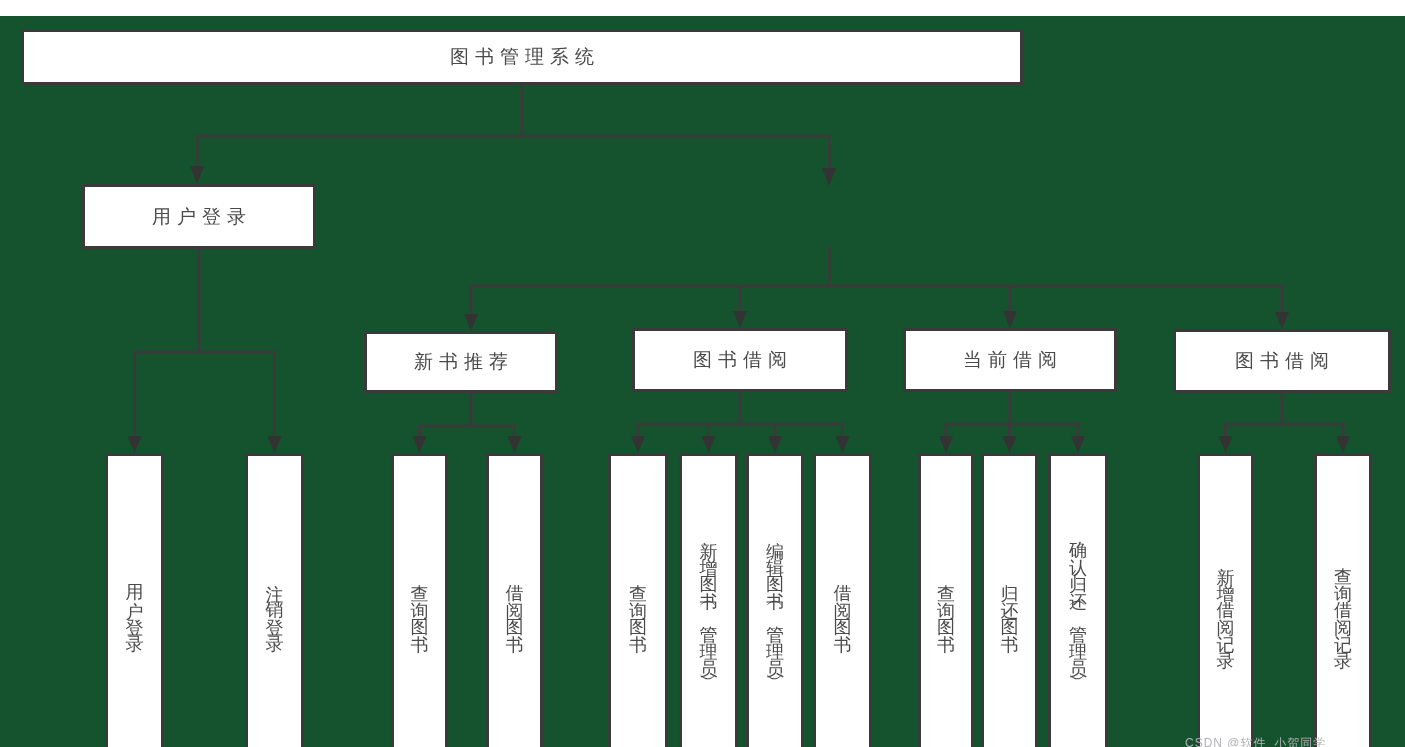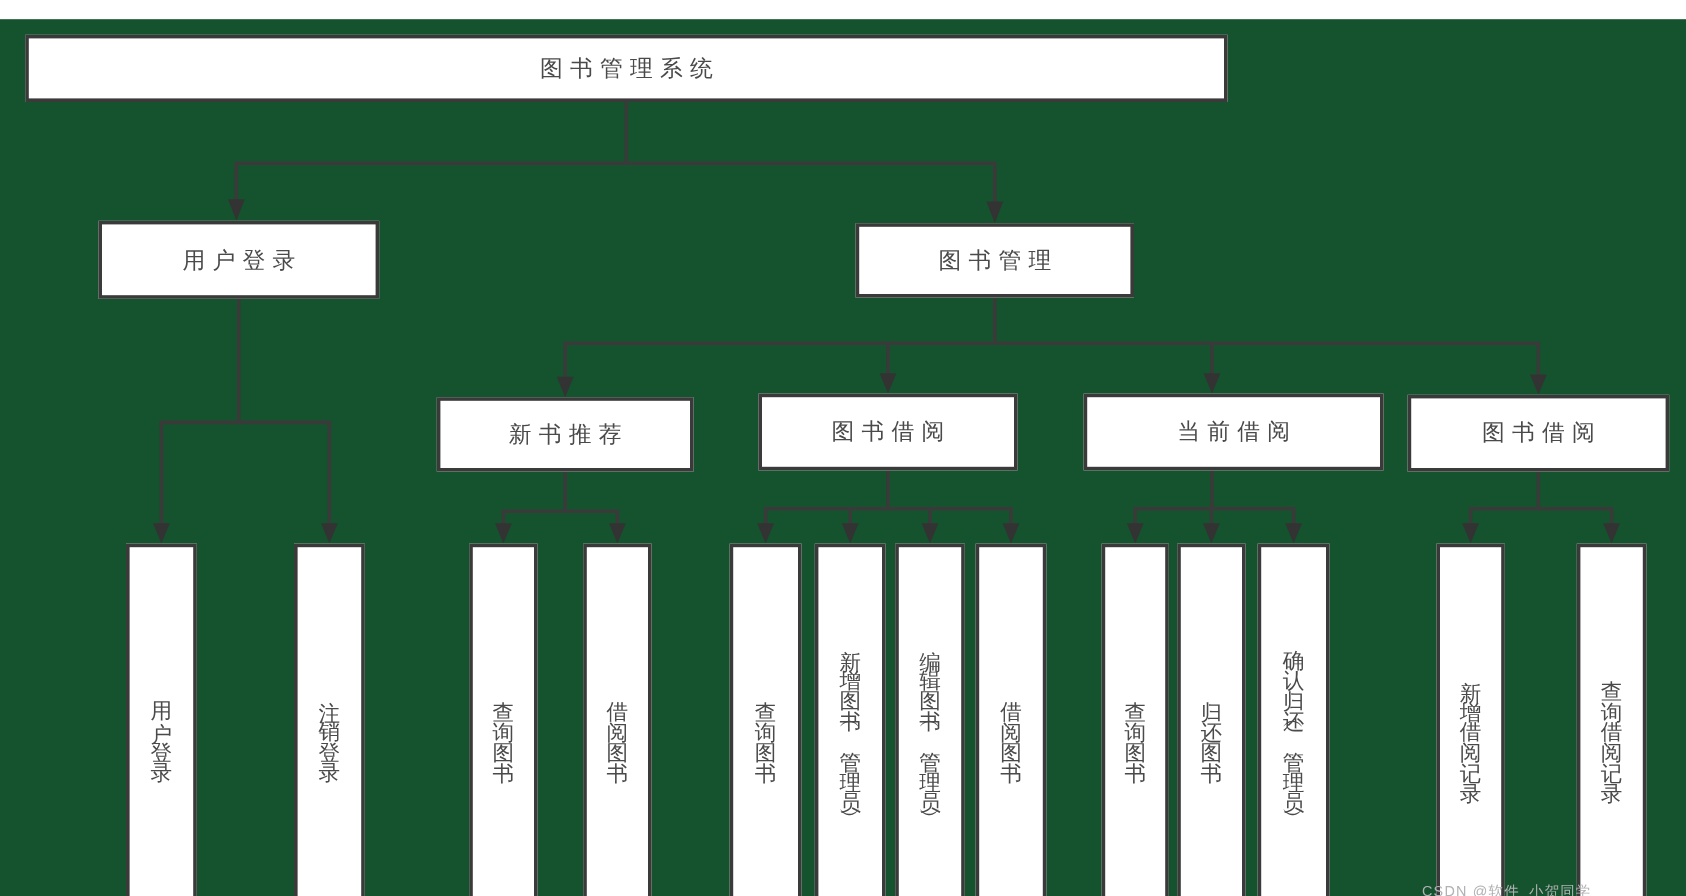--- a/index.html
+++ b/index.html
@@ -123,31 +123,28 @@
     </g>
   </svg>
 
   <div class="node" style="left:21px; top:13px; width:1002px; height:56px;">
     <span class="h-label">图书管理系统</span>
   </div>
 
   <div class="node" style="left:82px; top:168px; width:234px; height:65px;">
     <span class="h-label">用户登录</span>
   </div>
-  <div class="node" style="left:713px; top:170px; width:232px; height:62px;">
-    <span class="h-label">图书管理</span>
-  </div>
 
-  <div class="node" style="left:364px; top:315px; width:214px; height:62px;">
+  <div class="node" style="left:364px; top:315px; width:194px; height:62px;">
     <span class="h-label">新书推荐</span>
   </div>
   <div class="node" style="left:632px; top:312px; width:216px; height:64px;align-items:center;">
     <span class="h-label">图书借阅</span>
   </div>
-  <div class="node" style="left:903px; top:312px; width:250px; height:64px;">
+  <div class="node" style="left:903px; top:312px; width:214px; height:64px;">
     <span class="h-label">当前借阅</span>
   </div>
   <div class="node" style="left:1173px; top:313px; width:218px; height:64px;">
     <span class="h-label">图书借阅</span>
   </div>
 
   <div class="node" style="left:105px; top:437px; width:59px; height:301px;">
     <span class="v-label">用户登录</span>
   </div>
   <div class="node" style="left:245px; top:437px; width:59px; height:301px;">

